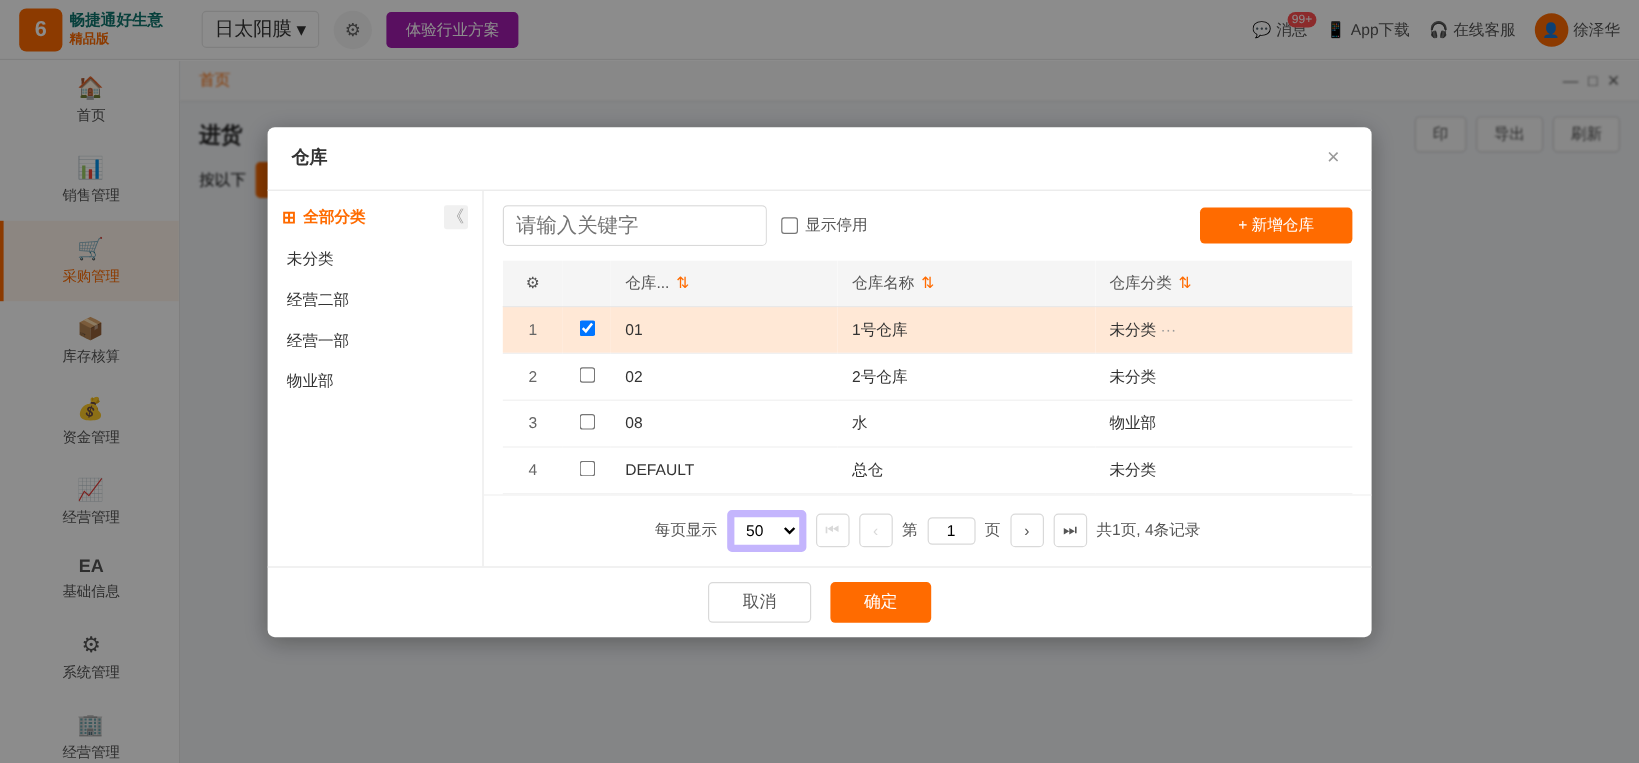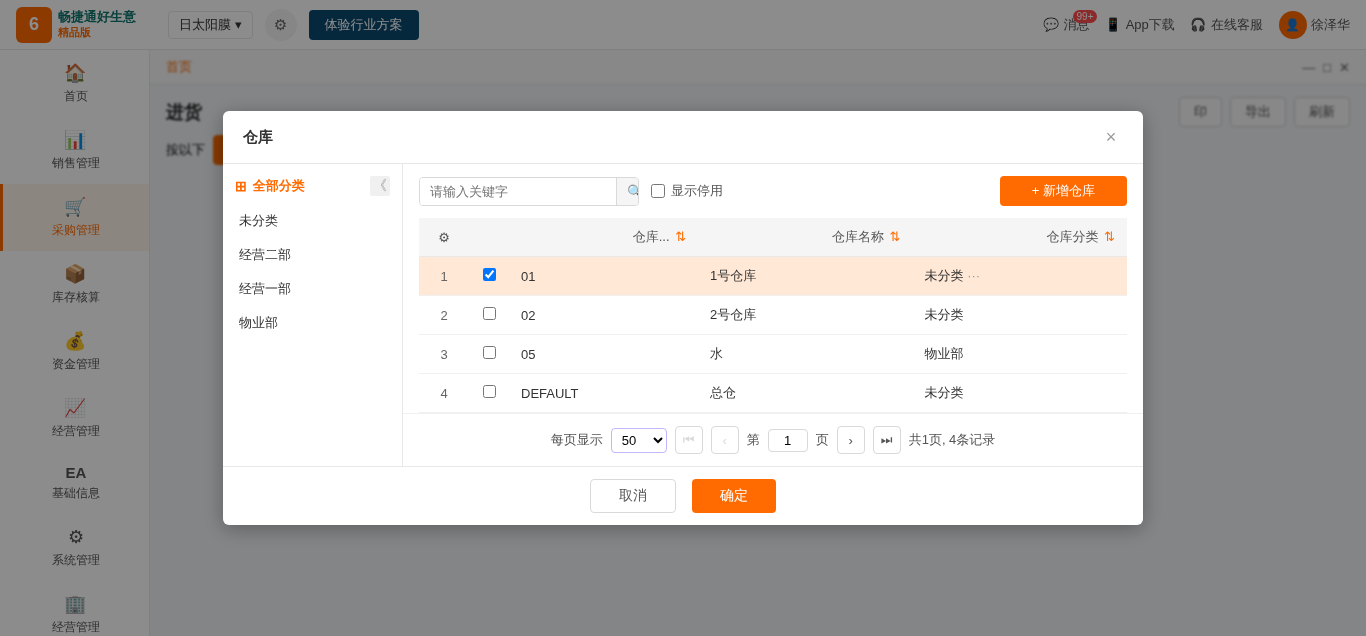--- a/index.html
+++ b/index.html
@@ -47,32 +47,32 @@
 
     .store-selector {
       display: flex;
       align-items: center;
       gap: 4px;
       padding: 4px 10px;
       border: 1px solid #e8e8e8;
       border-radius: 4px;
       cursor: pointer;
       color: #333;
-      font-size: 13px;
+      font-size: 16px;
       margin-left: 20px;
     }
     .settings-icon {
       width: 32px; height: 32px;
       border-radius: 50%;
       background: #f5f5f5;
       display: flex; align-items: center; justify-content: center;
       cursor: pointer; color: #666; font-size: 15px;
     }
     .experience-btn {
-      background: #0c4a6e;
+      background: #a21caf;
       color: white;
       border: none;
       padding: 6px 16px;
       border-radius: 4px;
       cursor: pointer;
       font-size: 13px;
     }
     .top-header-right {
       display: flex;
       align-items: center;
@@ -291,21 +291,21 @@
       align-items: center;
       border: 1px solid #d9d9d9;
       border-radius: 4px;
       overflow: hidden;
       width: 220px;
     }
     .search-input {
       border: none;
       outline: none;
       padding: 6px 10px;
-      font-size: 13px;
+      font-size: 17px;
       flex: 1;
       color: #737373;
     }
     .search-icon-btn {
       background: #f5f5f5;
       border-left: 1px solid #d9d9d9;
       padding: 6px 10px;
       cursor: pointer;
       color: #666;
     }
@@ -334,21 +334,21 @@
       overflow-y: auto;
       padding: 0 16px;
     }
     table {
       width: 100%;
       border-collapse: collapse;
     }
     thead th {
       background: #f5f5f5;
       padding: 10px 12px;
-      text-align: right;
+      text-align: left;
       color: #555;
       font-weight: normal;
       font-size: 13px;
       border-bottom: 1px solid #e8e8e8;
       position: sticky;
       top: 0;
     }
     thead th:first-child { width: 50px; text-align: center; }
     thead th:nth-child(2) { width: 40px; }
     tbody td {
@@ -387,21 +387,21 @@
     .page-btn.disabled { color: #d9d9d9; cursor: not-allowed; }
     .page-input {
       width: 40px;
       border: 1px solid #d9d9d9;
       border-radius: 4px;
       text-align: center;
       padding: 3px;
       font-size: 13px;
     }
     .per-page-select {
-      border: 1px solid #c4b5fd;
+      border: 6px solid #c4b5fd;
       border-radius: 4px;
       padding: 3px 6px;
       font-size: 13px;
       cursor: pointer;
       background: white;
     }
 
     
     .modal-footer {
       padding: 12px 32px;
@@ -610,21 +610,21 @@
                 <tr>
       <td>2</td>
       <td><input type="checkbox" style="cursor: pointer;"></td>
       <td>02</td>
       <td>2号仓库</td>
       <td>未分类</td>
     </tr>
                 <tr>
       <td>3</td>
       <td><input type="checkbox" style="cursor: pointer;"></td>
-      <td>05</td>
+      <td>08</td>
       <td>水</td>
       <td>物业部</td>
     </tr>
                 <tr>
       <td>4</td>
       <td><input type="checkbox" style="cursor: pointer;"></td>
       <td>DEFAULT</td>
       <td>总仓</td>
       <td>未分类</td>
     </tr>

